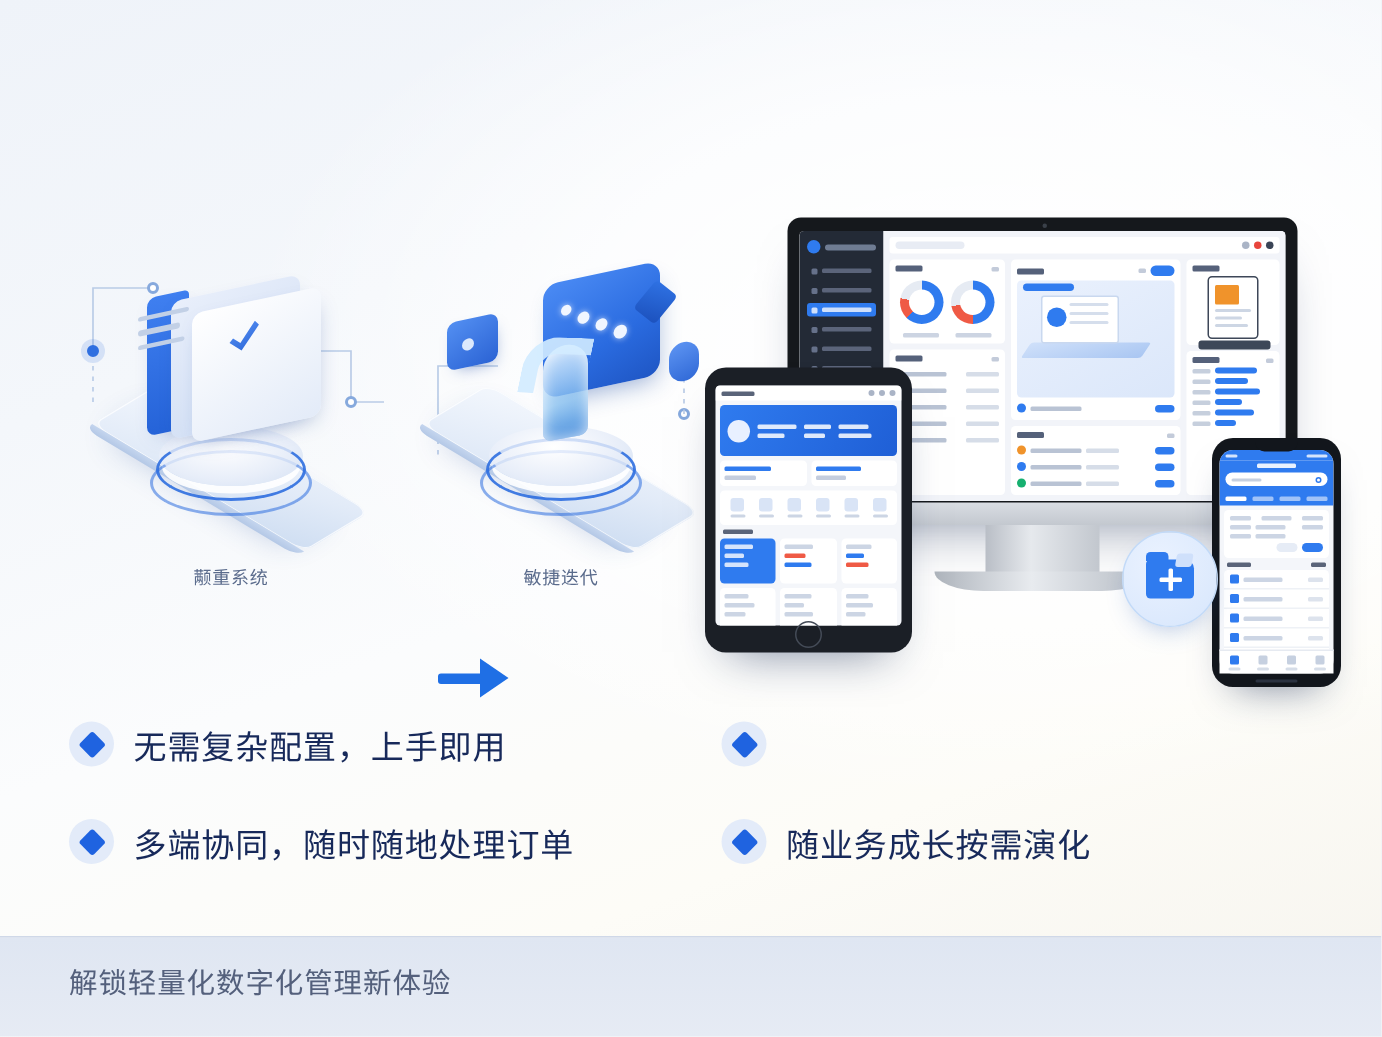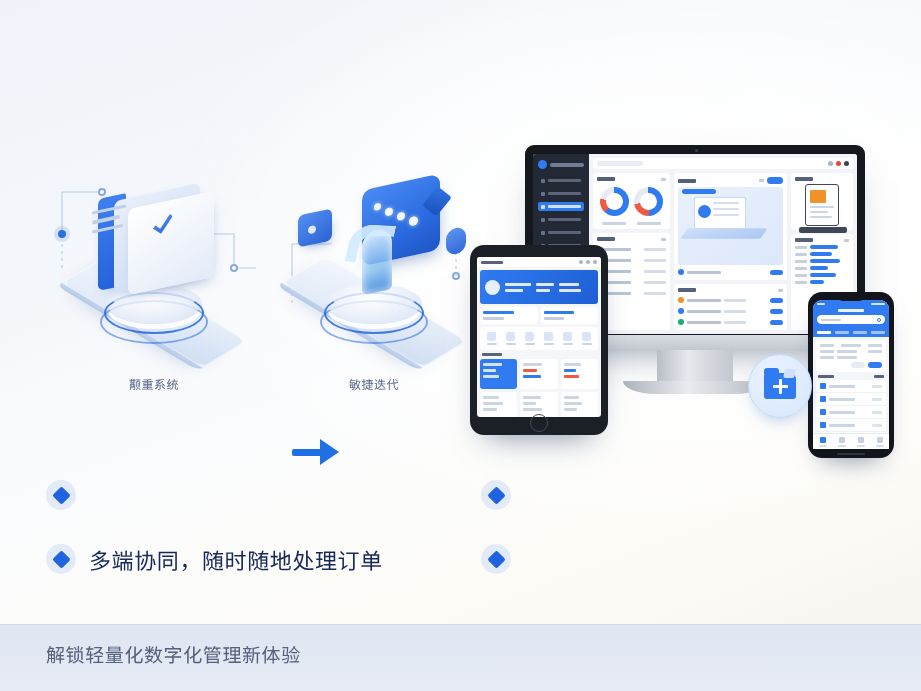--- a/index.html
+++ b/index.html
@@ -813,35 +813,37 @@
           <span class="plus"></span>
         </div>
     </div>
   </div>
 
   <div class="features">
     <div class="feat">
       <span class="bmark">
           <span></span>
         </span>
+      <span class="ftxt">无需复杂配置，上手即用</span>
     </div>
     <div class="feat">
       <span class="bmark">
           <span></span>
         </span>
     </div>
     <div class="feat">
       <span class="bmark">
           <span></span>
         </span>
       <span class="ftxt">多端协同，随时随地处理订单</span>
     </div>
     <div class="feat">
       <span class="bmark">
           <span></span>
         </span>
+      <span class="ftxt">随业务成长按需演化</span>
     </div>
   </div>
 
   <div class="foot-band"></div>
   <div class="foot-txt">解锁轻量化数字化管理新体验</div>
 
 </div>
 
 </body></html>

